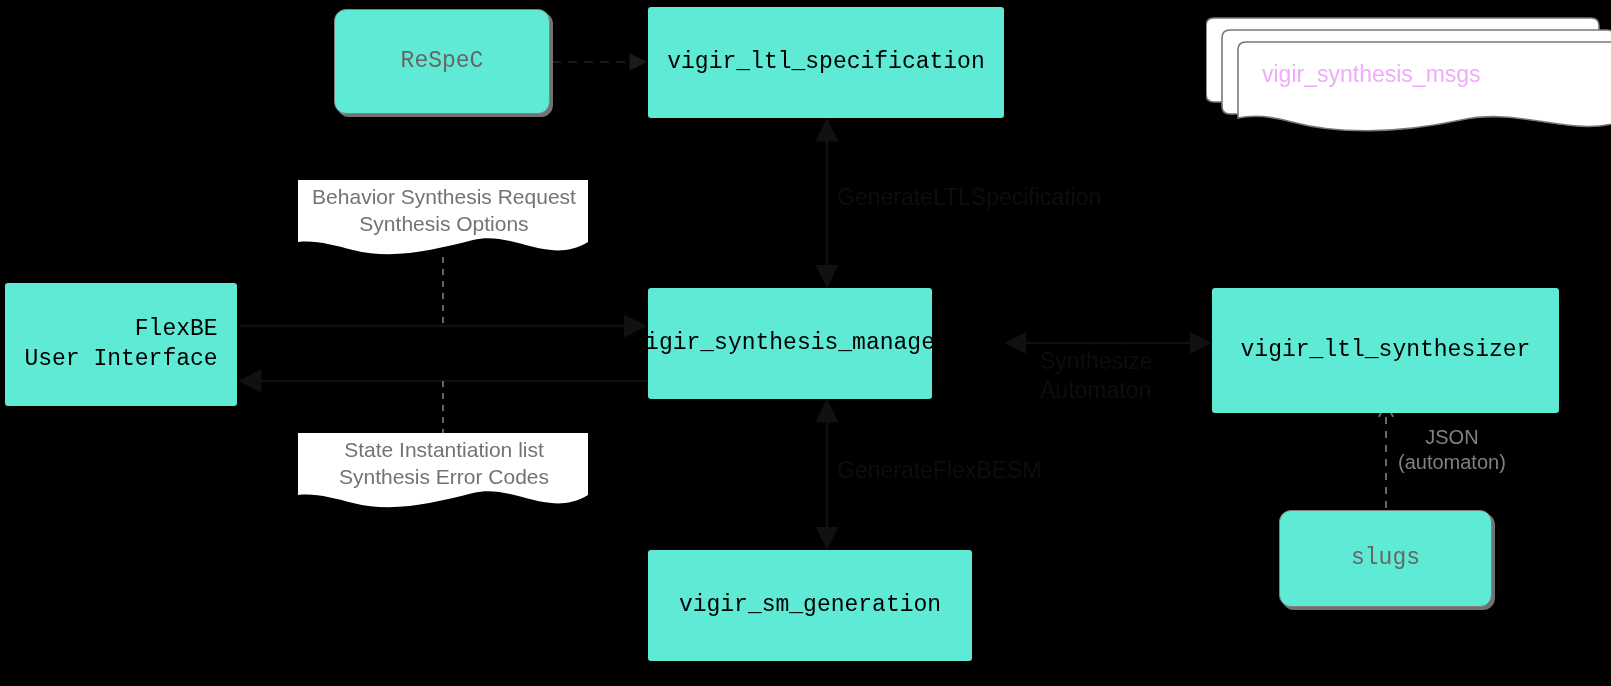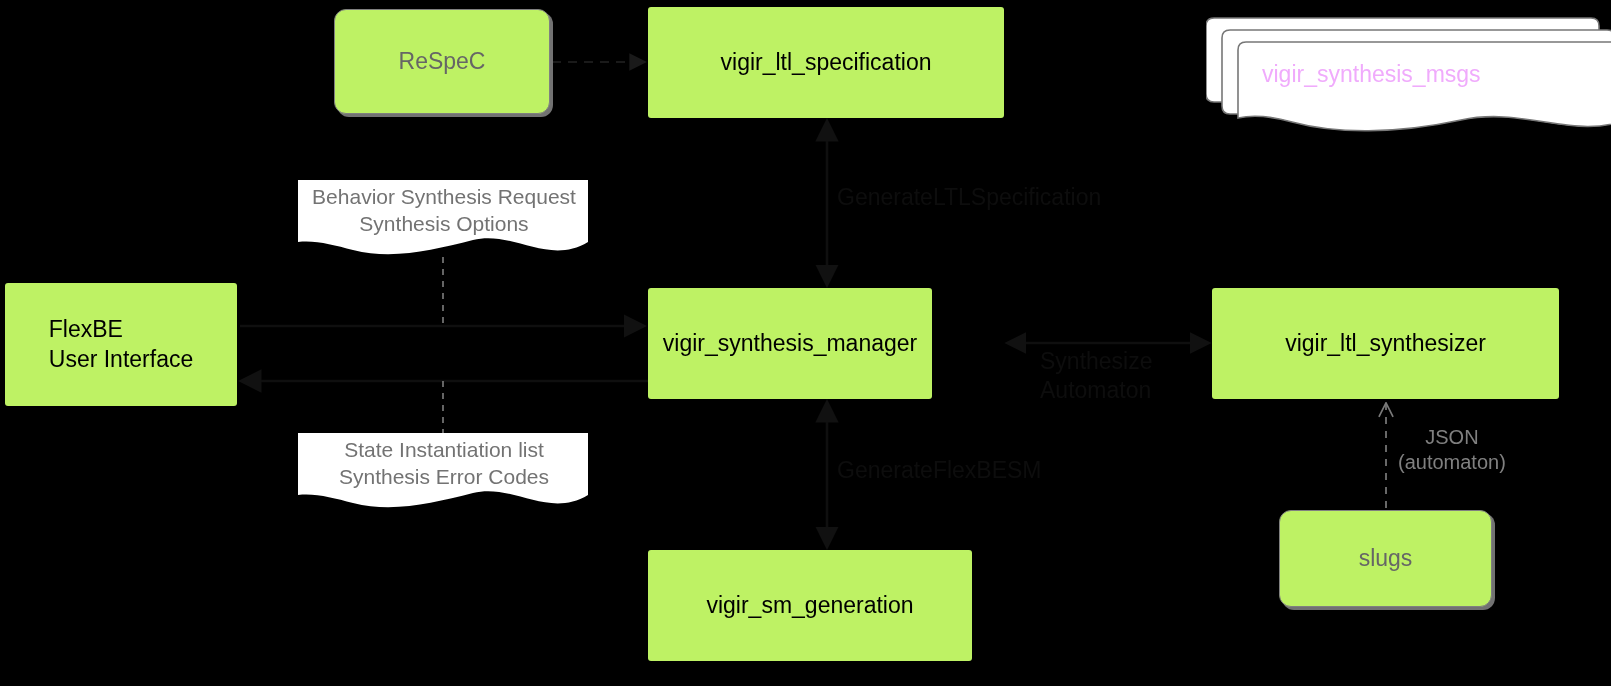--- a/index.html
+++ b/index.html
@@ -14,26 +14,27 @@
     background: #000000;
     overflow: hidden;
     font-family: "Liberation Sans", sans-serif;
   }
   .node {
     position: absolute;
     box-sizing: border-box;
     display: flex;
     align-items: center;
     justify-content: center;
-    text-align: left;
-    background: #bef264;
+    text-align: right;
+    background: #5eead4;
     color: #000000;
     font-size: 21px;
     line-height: 1.28;
     white-space: pre-line;
+    font-family: Liberation Mono, monospace;
   }
   
   .proc {
     border-radius: 3px;
   }
   
   .rounded-gray {
     border: 1.6px solid #808080;
     border-radius: 12px;
     color: #666666;
@@ -191,21 +192,21 @@
 
   <div class="node proc" style="left:5px; top:283px; width:232px; height:123px;">
     <span style="font-size:23px;">FlexBE
 User Interface</span>
   </div>
 
   <div class="node proc" style="left:648px; top:288px; width:284px; height:111px;">
     <span style="font-size:23px;">vigir_synthesis_manager</span>
   </div>
 
-  <div class="node proc" style="left:1212px; top:288px; width:347px; height:111px;">
+  <div class="node proc" style="left:1212px; top:288px; width:347px; height:125px;">
     <span style="font-size:23px;">vigir_ltl_synthesizer</span>
   </div>
 
   <div class="node proc" style="left:648px; top:550px; width:324px; height:111px;">
     <span style="font-size:23px;">vigir_sm_generation</span>
   </div>
 
   <div class="node rounded-gray" style="left:1279px; top:510px; width:213px; height:97px;">
     <span style="font-size:23px;">slugs</span>
   </div>

